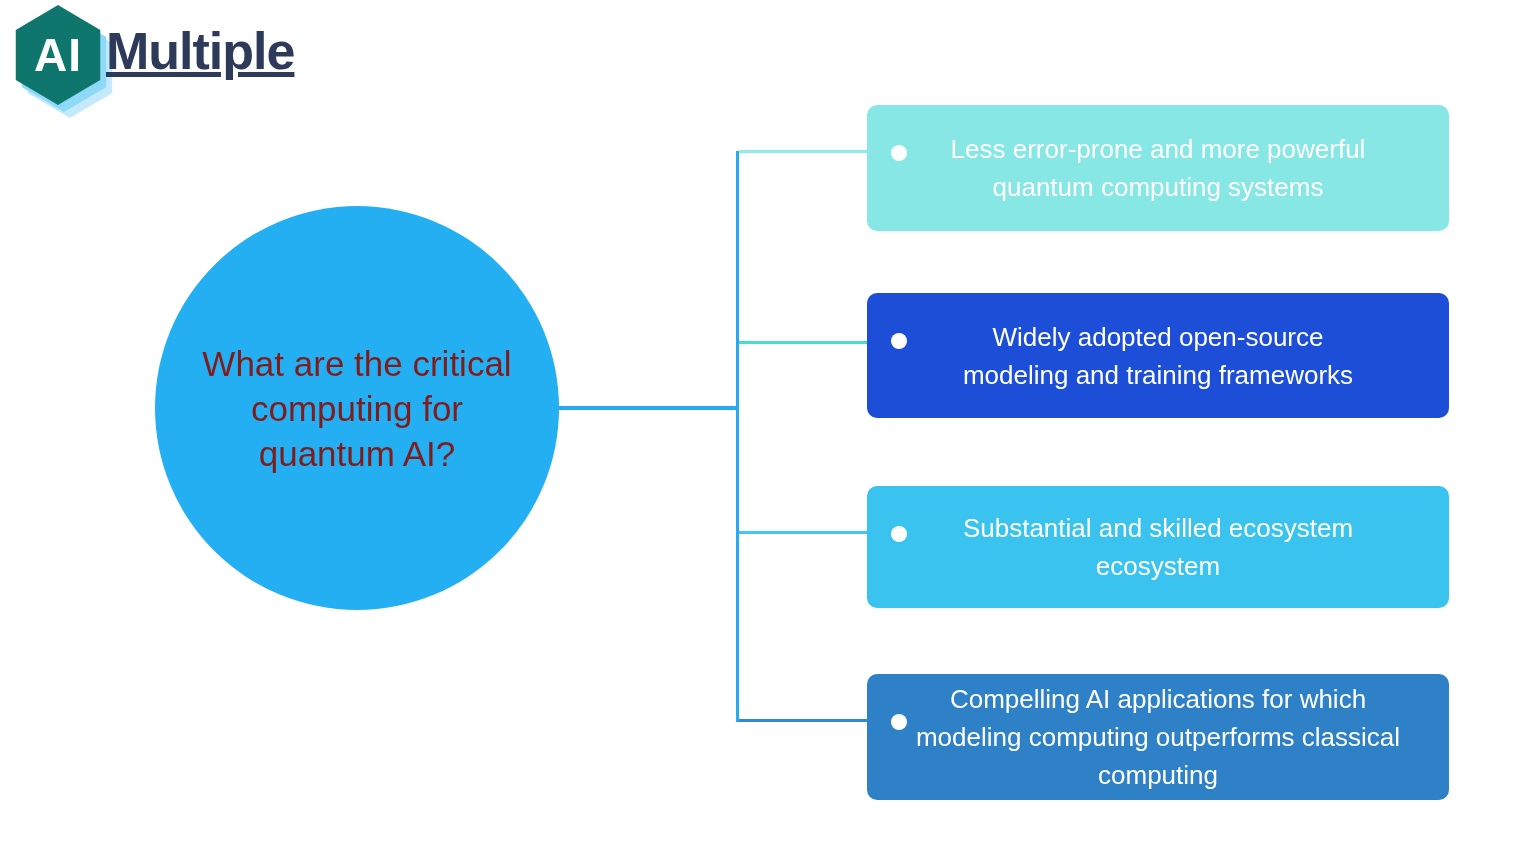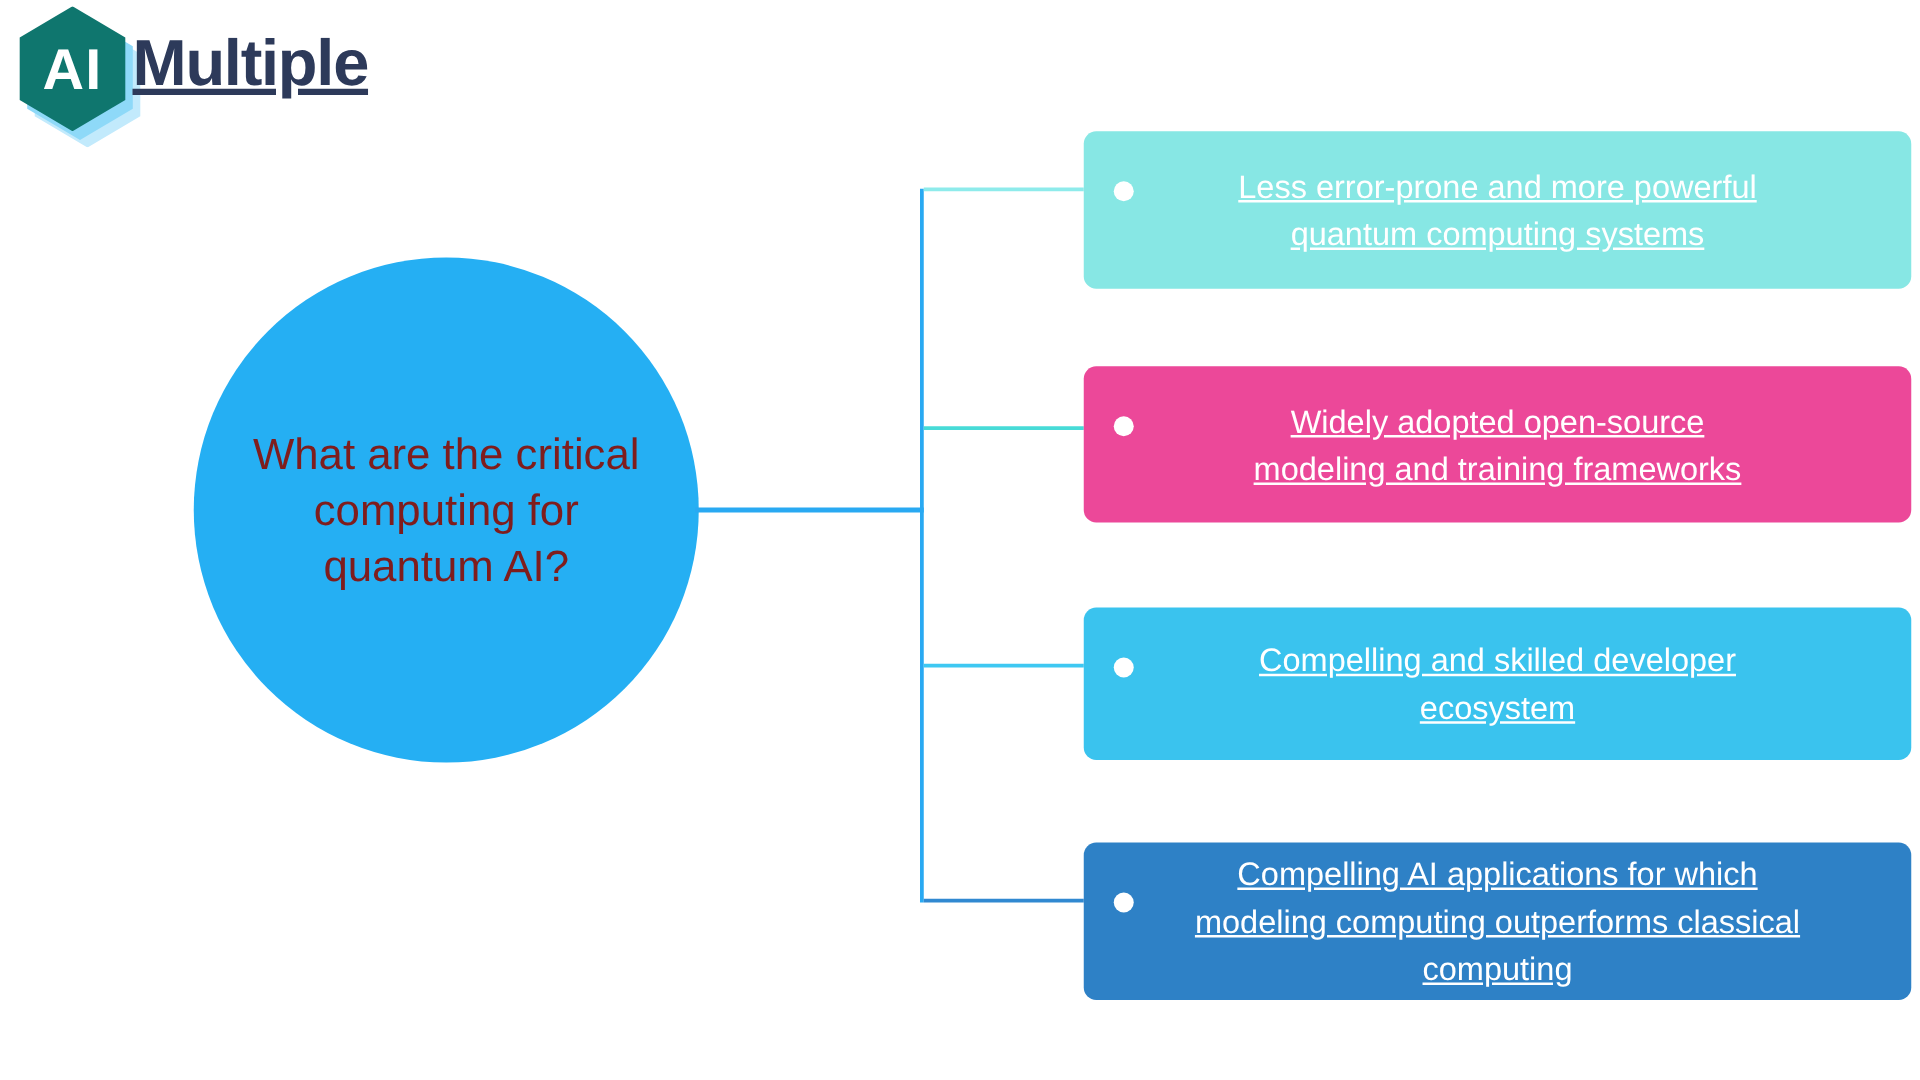--- a/index.html
+++ b/index.html
@@ -84,31 +84,30 @@
   .branch        { height: 3px; left: 739px; width: 128px; }
   .branch-1 { top: 150px; }
   .branch-2 { top: 341px; }
   .branch-3 { top: 531px; }
   .branch-4 { top: 719px; }
 
   
   .milestone {
     position: absolute;
     left: 867px;
-    width: 662px;
+    width: 582px;
     border-radius: 10px;
     color: #ffffff;
     display: flex;
     flex-direction: column;
     align-items: center;
     justify-content: center;
     text-align: center;
     font-size: 26px;
     line-height: 38px;
-    text-decoration: underline;
   }
   .milestone-1 { top: 105px; height: 126px; }
   .milestone-2 { top: 293px; height: 125px; }
   .milestone-3 { top: 486px; height: 122px; }
   .milestone-4 { top: 674px; height: 126px; }
   .bullet {
     position: absolute;
     left: 24px;
     top: 40px;
     width: 16px;
@@ -147,32 +146,32 @@
   <div class="line branch branch-4" style="background-color: rgb(49, 137, 209);"></div>
 
   <div class="milestone milestone-1" style="background-color: rgb(135, 231, 228);">
     <span class="bullet"></span>
     <div>
       <div>Less error-prone and more powerful</div>
       <div>quantum computing systems</div>
     </div>
   </div>
 
-  <div class="milestone milestone-2" style="background-color: #ec4899;">
+  <div class="milestone milestone-2" style="background-color: #1d4ed8;">
     <span class="bullet"></span>
     <div>
       <div>Widely adopted open-source</div>
       <div>modeling and training frameworks</div>
     </div>
   </div>
 
   <div class="milestone milestone-3" style="background-color: rgb(58, 195, 238);">
     <span class="bullet"></span>
     <div>
-      <div>Compelling and skilled developer</div>
+      <div>Substantial and skilled ecosystem</div>
       <div>ecosystem</div>
     </div>
   </div>
 
   <div class="milestone milestone-4" style="background-color: rgb(46, 129, 198);">
     <span class="bullet"></span>
     <div>
       <div>Compelling AI applications for which</div>
       <div>modeling computing outperforms classical</div>
       <div>computing</div>

